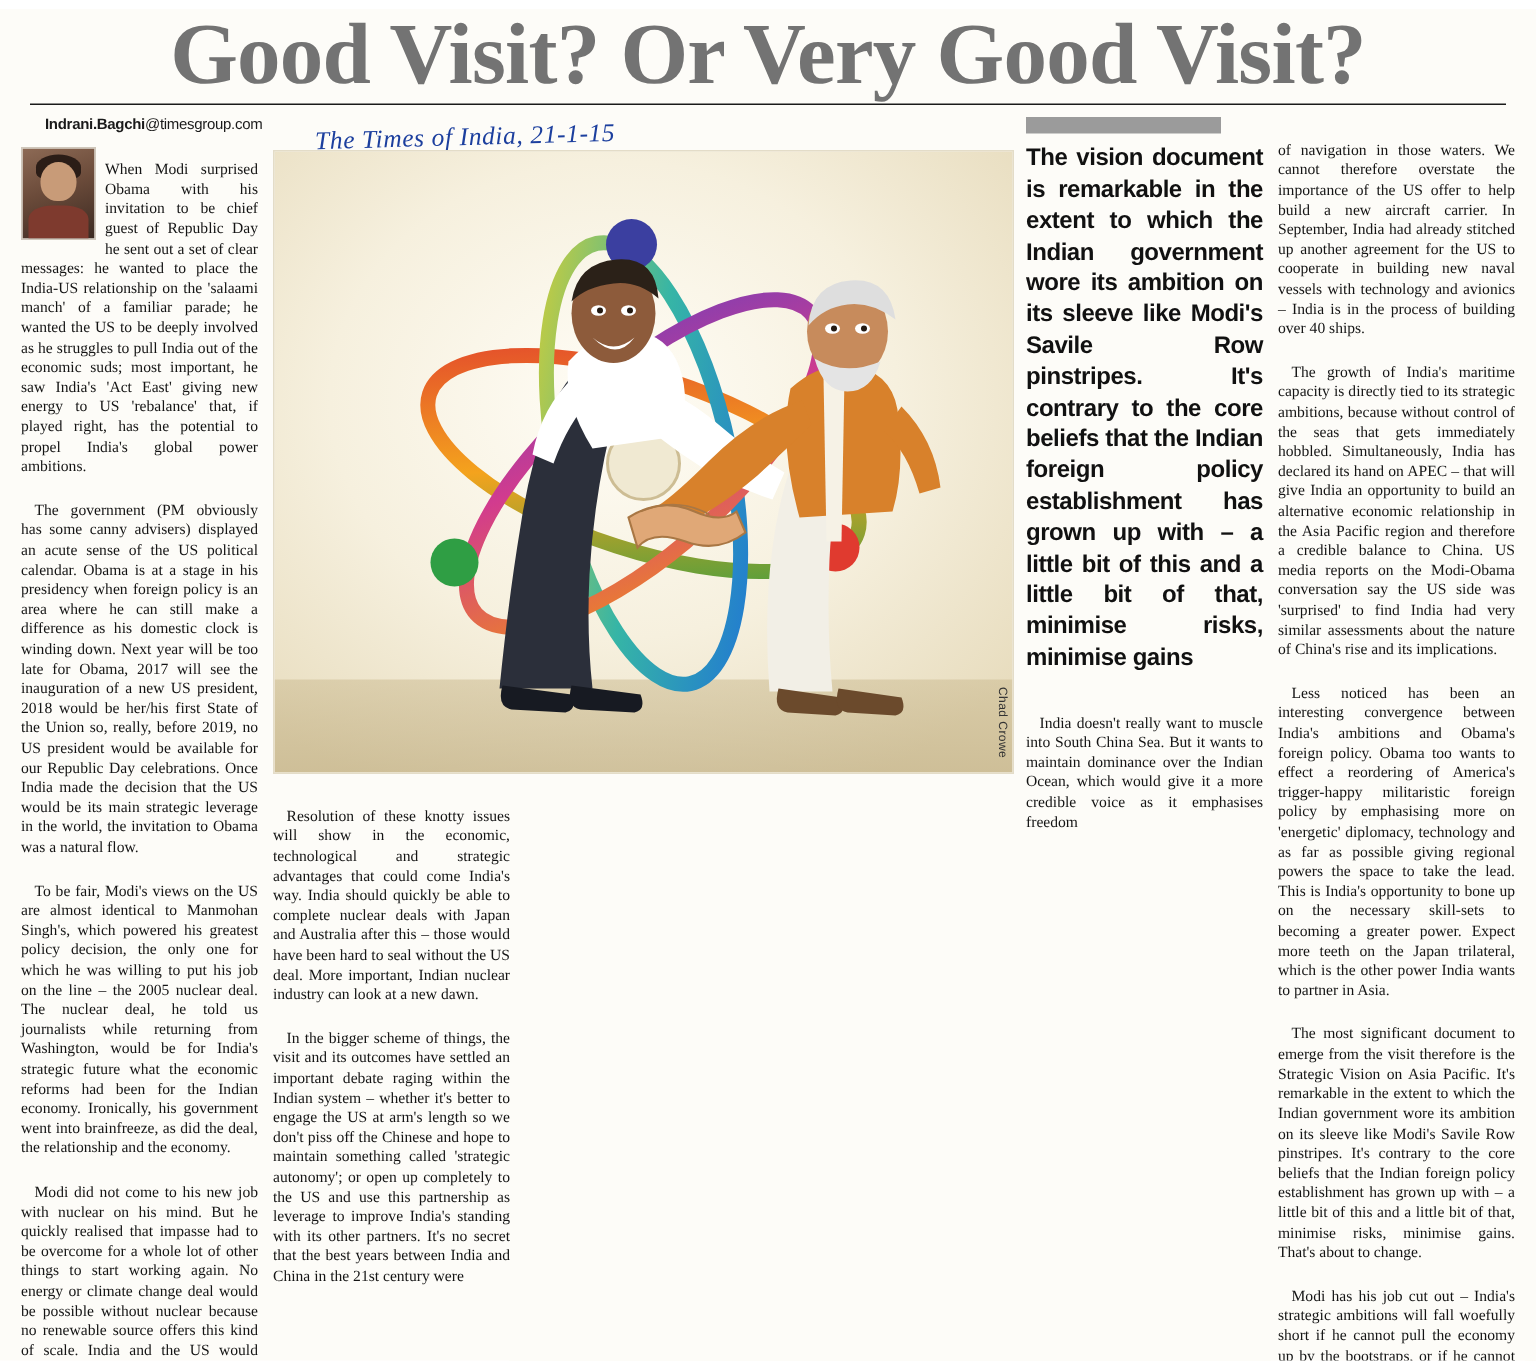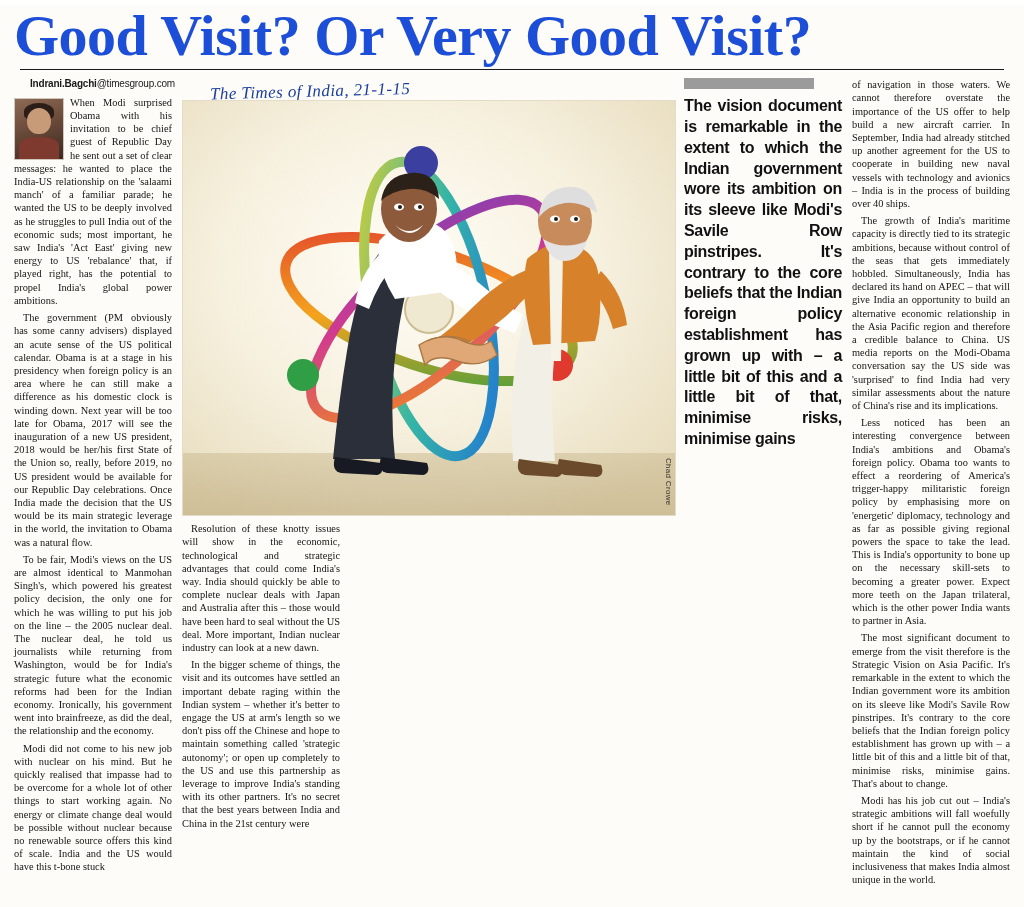--- a/index.html
+++ b/index.html
@@ -23,23 +23,24 @@
     box-sizing: border-box;
     padding: 0 14px;
   }
 
   
   .headline {
     font-family: "Liberation Serif", serif;
     font-size: 58px;
     font-weight: 700;
     letter-spacing: -0.5px;
+    text-align: center;
     line-height: 1.02;
     margin: 6px 0 2px 0;
-    color: #1d4ed8;
+    color: #737373;
   }
   .rule {
     border-bottom: 1.6px solid #1a1a1a;
     margin: 4px 6px 8px 6px;
   }
   .standfirst {
     font-family: "Liberation Serif", serif;
     font-style: italic;
     font-size: 19px;
     text-align: center;
@@ -54,21 +55,21 @@
     align-items: flex-start;
   }
   .col {
     width: 158px;
     font-size: 10.4px;
     line-height: 1.27;
     text-align: justify;
     color: #141414;
   }
   .col p {
-    margin: 0 0 4px 0;
+    margin: 16px 0 4px 0;
     text-indent: 9px;
   }
   .col p.first {
     text-indent: 0;
   }
 
   
   .byline {
     font-family: "Liberation Sans", sans-serif;
     font-size: 10px;
@@ -289,20 +290,21 @@
         </div>
       </div>
     </div>
 
     <div class="pullquote-zone">
       <div class="cols" style="gap:10px;">
         <div class="col" style="width:158px;">
           <div class="pq-bar"></div>
           <div class="pullquote">The vision document is remarkable in the extent to which the Indian government wore its ambition on its sleeve like Modi's Savile Row pinstripes. It's contrary to the core beliefs that the Indian foreign policy establishment has grown up with – a little bit of this and a little bit of that, minimise risks, minimise gains</div>
           <div style="height:10px;"></div>
+          <p>India doesn't really want to muscle into South China Sea. But it wants to maintain dominance over the Indian Ocean, which would give it a more credible voice as it emphasises freedom</p>
         </div>
         <div class="col" style="width:158px;">
           <p class="first">of navigation in those waters. We cannot therefore overstate the importance of the US offer to help build a new aircraft carrier. In September, India had already stitched up another agreement for the US to cooperate in building new naval vessels with technology and avionics – India is in the process of building over 40 ships.</p>
           <p>The growth of India's maritime capacity is directly tied to its strategic ambitions, because without control of the seas that gets immediately hobbled. Simultaneously, India has declared its hand on APEC – that will give India an opportunity to build an alternative economic relationship in the Asia Pacific region and therefore a credible balance to China. US media reports on the Modi-Obama conversation say the US side was 'surprised' to find India had very similar assessments about the nature of China's rise and its implications.</p>
           <p>Less noticed has been an interesting convergence between India's ambitions and Obama's foreign policy. Obama too wants to effect a reordering of America's trigger-happy militaristic foreign policy by emphasising more on 'energetic' diplomacy, technology and as far as possible giving regional powers the space to take the lead. This is India's opportunity to bone up on the necessary skill-sets to becoming a greater power. Expect more teeth on the Japan trilateral, which is the other power India wants to partner in Asia.</p>
           <p>The most significant document to emerge from the visit therefore is the Strategic Vision on Asia Pacific. It's remarkable in the extent to which the Indian government wore its ambition on its sleeve like Modi's Savile Row pinstripes. It's contrary to the core beliefs that the Indian foreign policy establishment has grown up with – a little bit of this and a little bit of that, minimise risks, minimise gains. That's about to change.</p>
           <p>Modi has his job cut out – India's strategic ambitions will fall woefully short if he cannot pull the economy up by the bootstraps, or if he cannot maintain the kind of social inclusiveness that makes India almost unique in the world.</p>
         </div>
       </div>
     </div>

